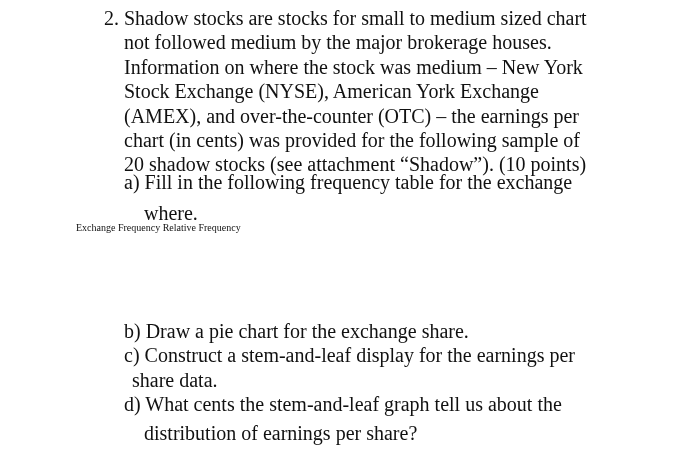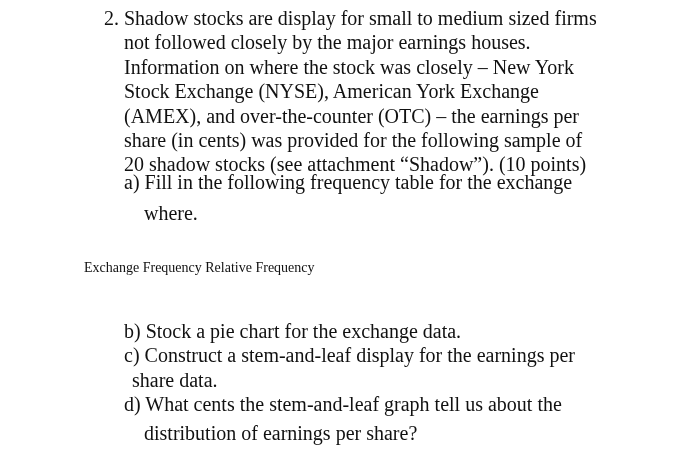--- a/index.html
+++ b/index.html
@@ -1,38 +1,38 @@
 <!DOCTYPE html>
 <html><head>
   <meta charset="utf-8">
   <style>
     html, body { margin: 0; padding: 0; background: #ffffff; }
     body { width: 700px; height: 455px; position: relative; overflow: hidden;
       font-family: "Liberation Serif", serif; color: #111111; }
     .q { position: absolute; font-size: 20px; line-height: 24.4px; white-space: nowrap; }
     .qnum { position: absolute; left: 104px; top: 6px; }
     .line { position: absolute; left: 124px; }
-    .hdr { position: absolute; left: 84px; top: 222px; font-size: 14px; white-space: nowrap; margin-top: 38px; }
+    .hdr { position: absolute; left: 76px; top: 222px; font-size: 10px; white-space: nowrap; }
   </style>
 </head>
 <body>
 
 <div>
   <span class="q qnum">2.</span>
-  <span class="q line" style="top:6px">Shadow stocks are display for small to medium sized firms</span>
-  <span class="q line" style="top:30.4px">not followed closely by the major earnings houses.</span>
-  <span class="q line" style="top:54.8px">Information on where the stock was closely – New York</span>
+  <span class="q line" style="top:6px">Shadow stocks are stocks for small to medium sized chart</span>
+  <span class="q line" style="top:30.4px">not followed medium by the major brokerage houses.</span>
+  <span class="q line" style="top:54.8px">Information on where the stock was medium – New York</span>
   <span class="q line" style="top:79.2px">Stock Exchange (NYSE), American York Exchange</span>
   <span class="q line" style="top:103.6px">(AMEX), and over-the-counter (OTC) – the earnings per</span>
-  <span class="q line" style="top:128px">share (in cents) was provided for the following sample of</span>
+  <span class="q line" style="top:128px">chart (in cents) was provided for the following sample of</span>
   <span class="q line" style="top:152.4px">20 shadow stocks (see attachment “Shadow”). (10 points)</span>
 
   <span class="q line" style="top:170px">a) Fill in the following frequency table for the exchange</span>
   <span class="q line" style="top:201.2px; left:144px">where.</span>
 
   <span class="hdr">Exchange Frequency Relative Frequency</span>
 
-  <span class="q line" style="top:319px; left:124px">b) Stock a pie chart for the exchange data.</span>
+  <span class="q line" style="top:319px; left:124px">b) Draw a pie chart for the exchange share.</span>
   <span class="q line" style="top:343.4px; left:124px">c) Construct a stem-and-leaf display for the earnings per</span>
   <span class="q line" style="top:367.8px; left:132px">share data.</span>
   <span class="q line" style="top:392.2px; left:124px">d) What cents the stem-and-leaf graph tell us about the</span>
   <span class="q line" style="top:421px; left:144px">distribution of earnings per share?</span>
 </div>
 
 </body></html>

